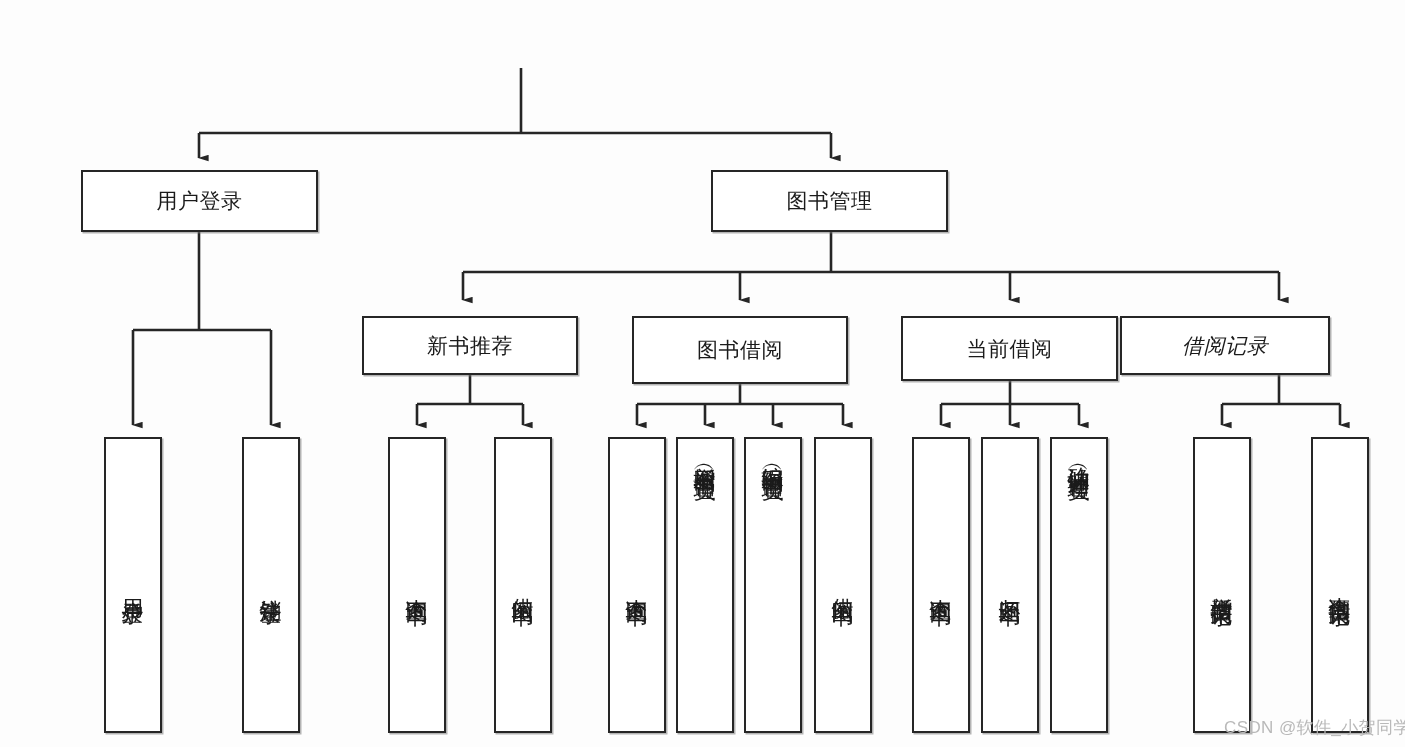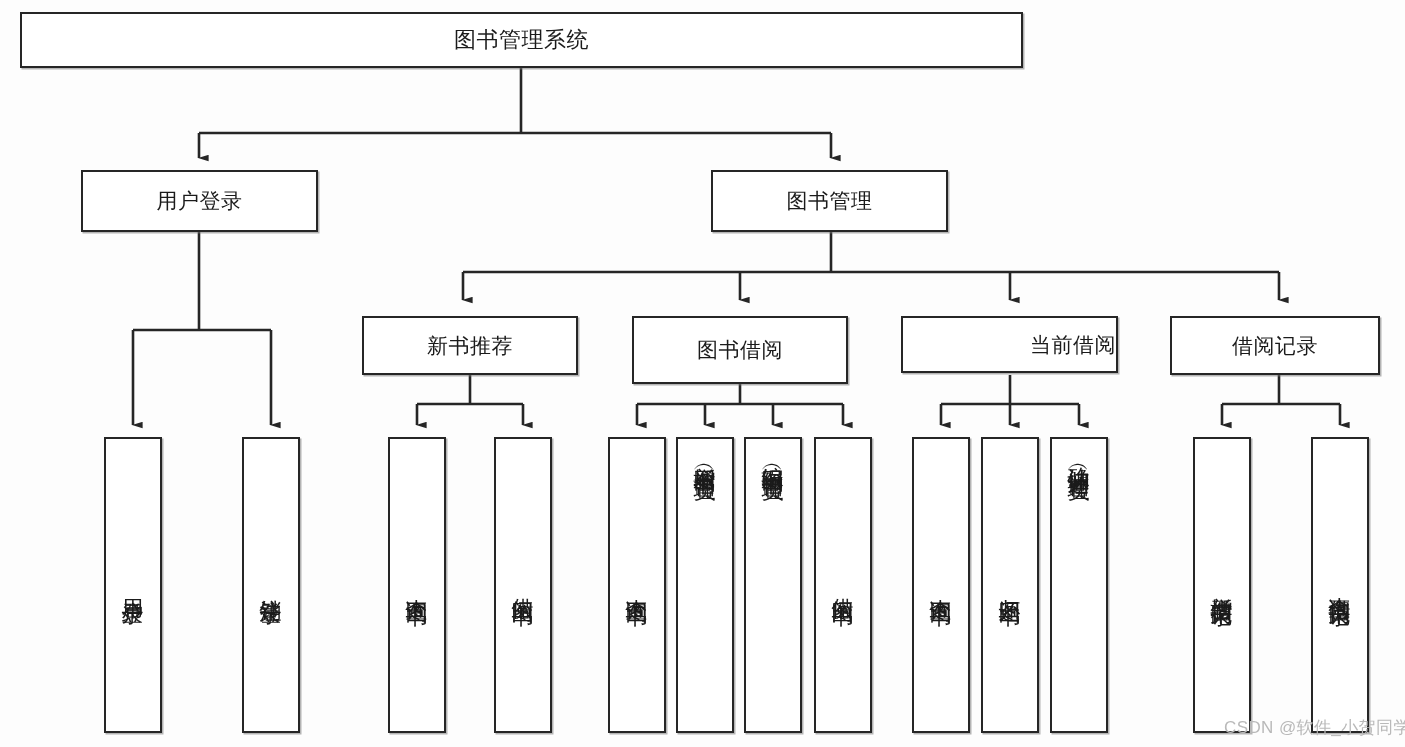--- a/index.html
+++ b/index.html
@@ -122,45 +122,42 @@
       <path d="M1010,404 L1010,425" marker-end="url(#arw)"></path>
       <path d="M1079,404 L1079,425" marker-end="url(#arw)"></path>
 
       <path d="M1279,375 L1279,404"></path>
       <path d="M1222,404 L1340,404"></path>
       <path d="M1222,404 L1222,425" marker-end="url(#arw)"></path>
       <path d="M1340,404 L1340,425" marker-end="url(#arw)"></path>
     </g>
   </svg>
 
-  <div class="node horiz root" style="left:20px; top:12px; width:1003px; height:56px;">
-    <span class="label">图书管理系统</span>
-  </div>
 
   <div class="node horiz" style="left:81px; top:170px; width:237px; height:62px;">
     <span class="label">用户登录</span>
   </div>
 
   <div class="node horiz" style="left:362px; top:316px; width:216px; height:59px;">
     <span class="label">新书推荐</span>
   </div>
 
   <div class="node horiz" style="left:711px; top:170px; width:237px; height:62px;">
     <span class="label">图书管理</span>
   </div>
 
   <div class="node horiz" style="left:632px; top:316px; width:216px; height:68px;">
     <span class="label">图书借阅</span>
   </div>
 
-  <div class="node horiz" style="left:901px; top:316px; width:217px; height:57px;justify-content:flex-end;">
+  <div class="node horiz" style="left:901px; top:316px; width:217px; height:65px;">
     <span class="label">当前借阅</span>
   </div>
 
-  <div class="node horiz" style="left:1170px; top:316px; width:210px; height:59px;">
+  <div class="node horiz" style="left:1120px; top:316px; width:210px; height:59px;font-style:italic;">
     <span class="label">借阅记录</span>
   </div>
 
   <div class="node vert mid" style="left:104px; top:437px; width:58px; height:296px;">
     <span class="label">用户登录</span>
   </div>
 
   <div class="node vert mid" style="left:242px; top:437px; width:58px; height:296px;">
     <span class="label">注销登录</span>
   </div>

